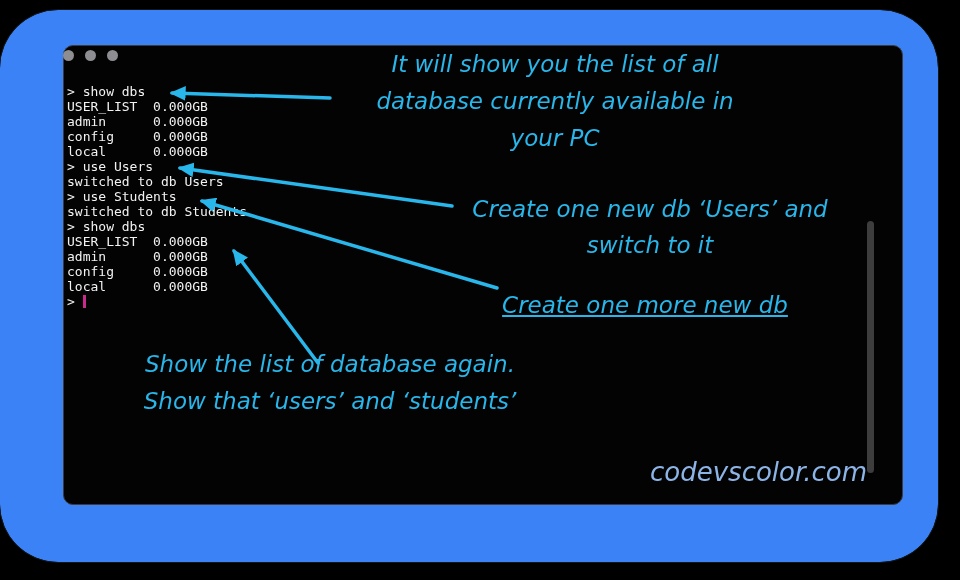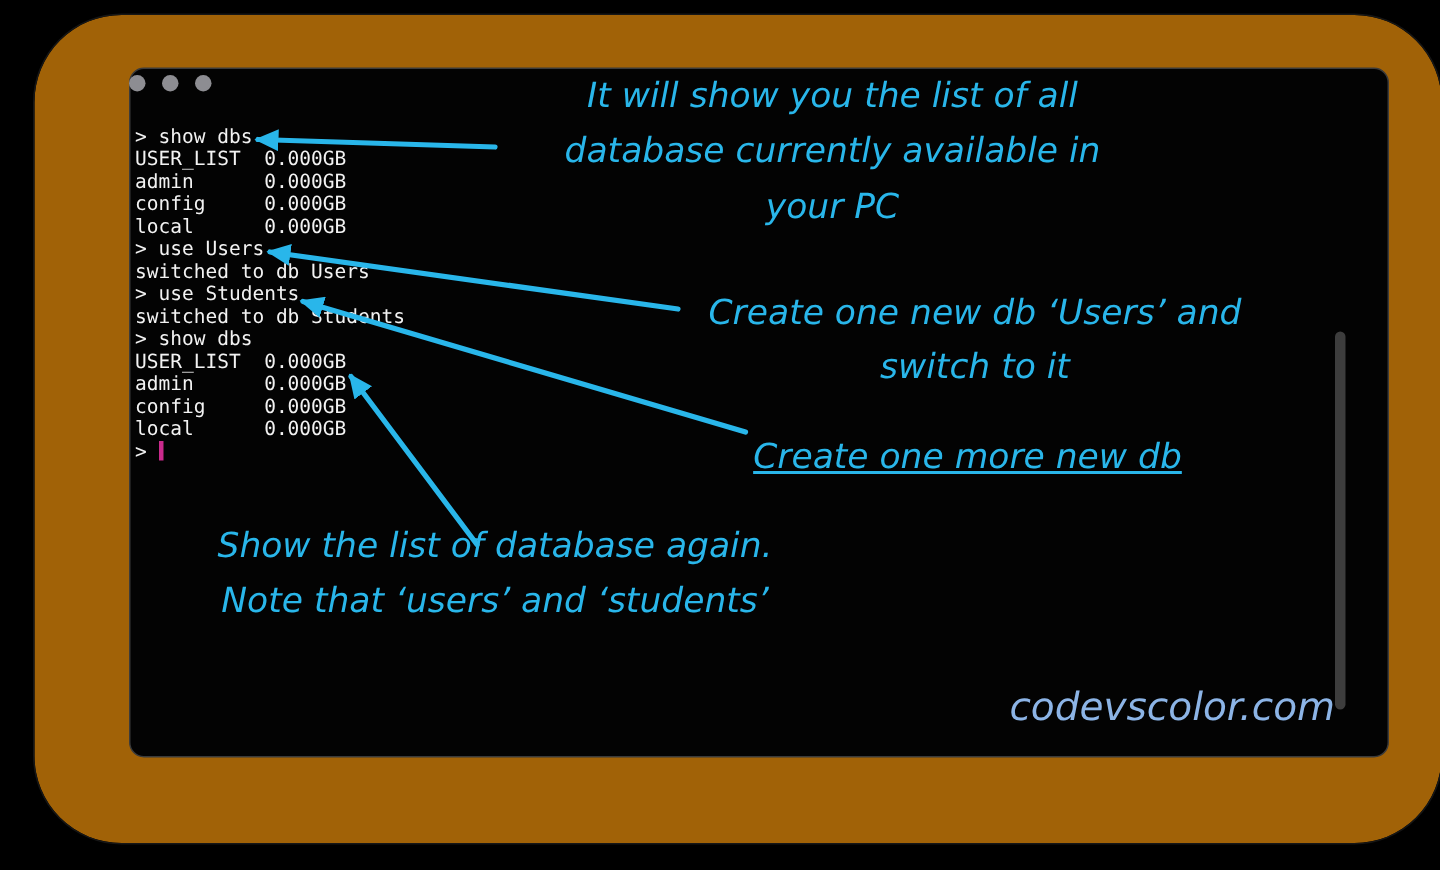--- a/index.html
+++ b/index.html
@@ -1,20 +1,20 @@
 <!DOCTYPE html>
 <html><head>
 <meta charset="utf-8">
 <style>
   html,body{margin:0;padding:0;background:#000;}
   .canvas{position:relative;width:960px;height:580px;overflow:hidden;
           font-family:"DejaVu Sans",sans-serif;}
   
-  .frame{position:absolute;left:23px;top:10px;width:938px;height:552px;
-         background:#a16207;border-radius:58px;outline:1px solid #161616;}
+  .frame{position:absolute;left:0;top:10px;width:938px;height:552px;
+         background:#3b82f6;border-radius:58px;outline:1px solid #161616;}
   
   .window{position:absolute;left:63px;top:35px;width:838px;height:458px;
           background:#030303;border:1px solid #3b3b3b;border-radius:10px;}
   .dots{position:absolute;left:73px;top:50px;display:flex;gap:11px;}
   .dot{width:11px;height:11px;border-radius:50%;background:#8d8d92;}
   .term{position:absolute;left:77px;top:84px;margin:0;
         font-family:"DejaVu Sans Mono",monospace;font-size:13px;line-height:15px;
         color:#f2f2f2;white-space:pre;}
   .cursor{display:inline-block;width:3px;height:13px;background:#ca2a8c;
           vertical-align:-2px;}
@@ -22,21 +22,21 @@
              background:#3d3d3d;border-radius:4px;}
   
   .note{position:absolute;color:#29b6ea;font-style:italic;font-weight:500;
         font-size:23px;line-height:37px;text-align:center;
         font-family:"DejaVu Sans",cursive,sans-serif;}
   .note-show-dbs{left:330px;top:46px;width:450px;}
   .note-use-users{left:440px;top:191px;width:420px;line-height:36px;}
   .note-use-students{left:430px;top:287px;width:430px;line-height:36px;text-decoration:underline;}
   .note-show-again{left:100px;top:346px;width:460px;}
   .watermark{position:absolute;left:650px;top:457px;width:240px;
-             color:#8cb4e6;font-style:italic;font-size:26px;text-align:right;
+             color:#8cb4e6;font-style:italic;font-size:26px;
              font-family:"DejaVu Sans",cursive,sans-serif;}
   .arrows{position:absolute;left:0;top:0;width:960px;height:580px;pointer-events:none;}
 </style>
 </head>
 <body>
 
 <div class="canvas">
   <div class="frame">
 
     <div class="window"></div>
@@ -74,17 +74,17 @@
     <div>database currently available in</div>
     <div>your PC</div>
   </div>
 
   <div class="note note-use-students">
     <div>Create one more new db</div>
   </div>
 
   <div class="note note-show-again">
     <div>Show the list of database again.</div>
-    <div>Note that ‘users’ and ‘students’</div>
+    <div>Show that ‘users’ and ‘students’</div>
   </div>
 
   <div class="watermark">codevscolor.com</div>
 </div>
 
 </body></html>

